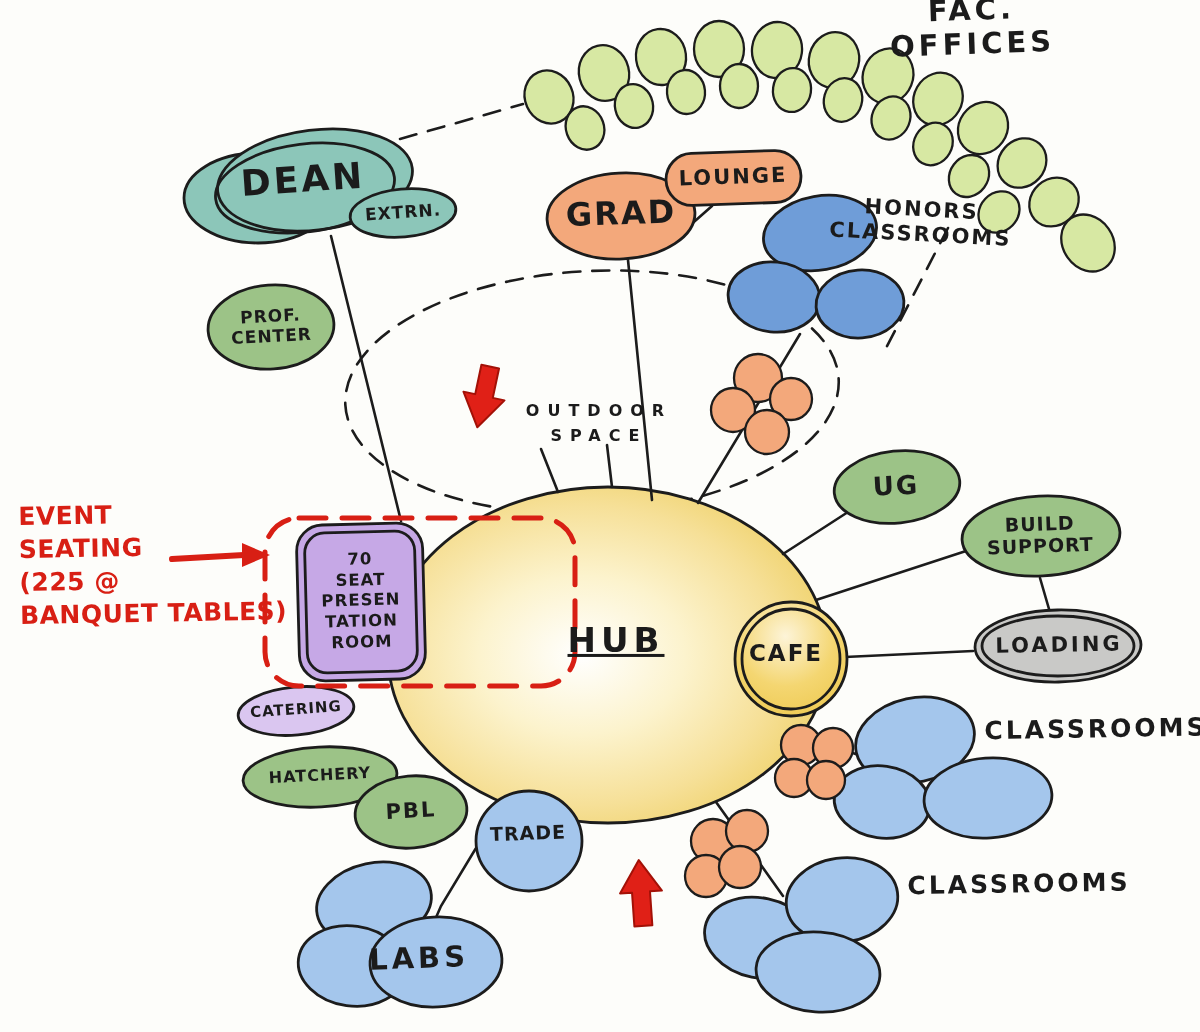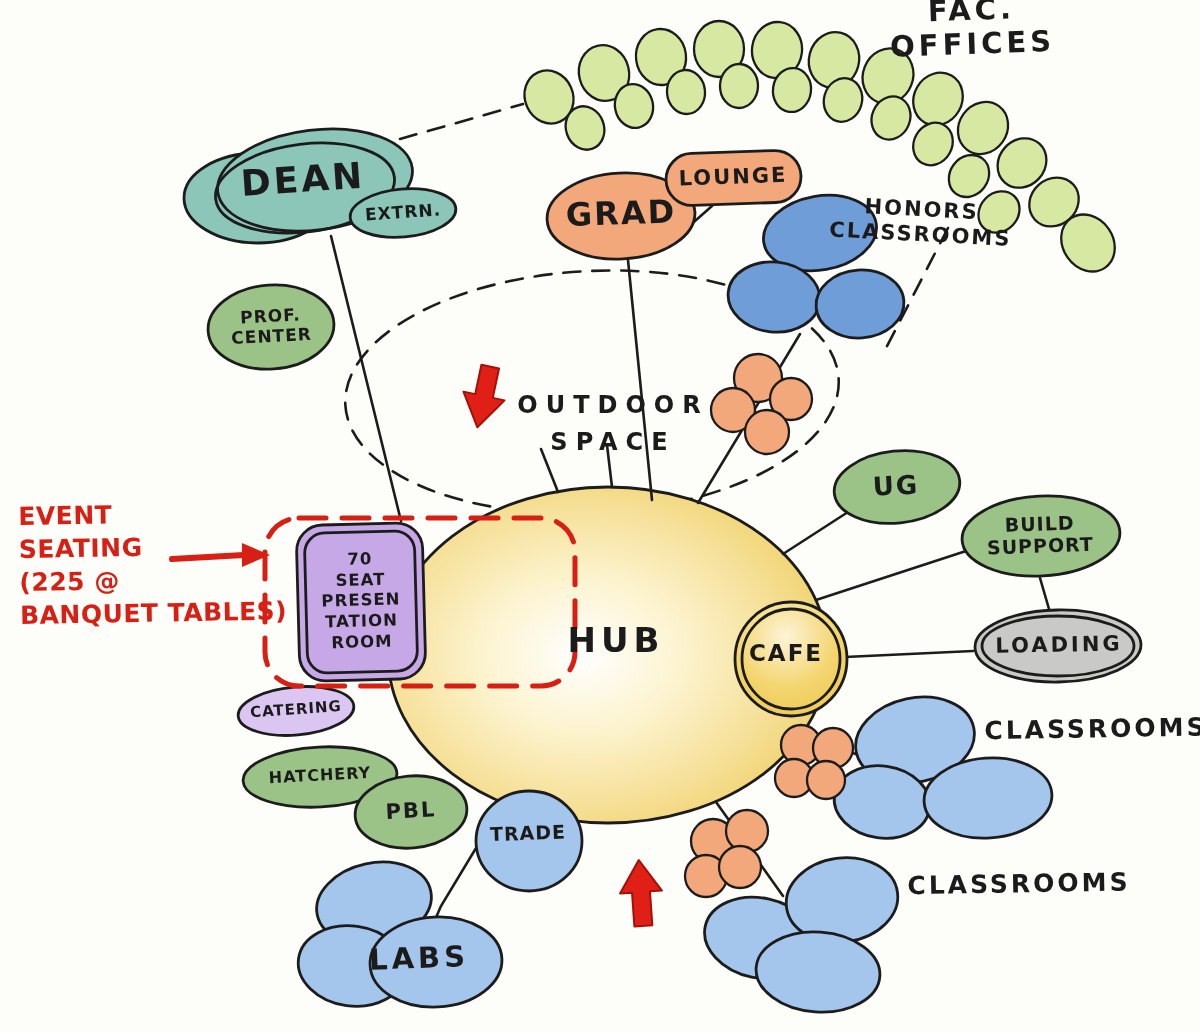--- a/index.html
+++ b/index.html
@@ -171,23 +171,23 @@
 
 <div class="lbl" style="left:972px;top:27px;font-size:29px;letter-spacing:4px;transform:translate(-50%,-50%) rotate(-2deg);">FAC. OFFICES</div>
 <div class="lbl" style="left:303px;top:180px;font-size:36px;letter-spacing:3px;transform:translate(-50%,-50%) rotate(-4deg);">DEAN</div>
 <div class="lbl" style="left:403px;top:212px;font-size:17px;letter-spacing:1px;transform:translate(-50%,-50%) rotate(-4deg);">EXTRN.</div>
 <div class="lbl" style="left:271px;top:326px;font-size:17px;letter-spacing:1px;transform:translate(-50%,-50%) rotate(-3deg);">PROF.
 CENTER</div>
 <div class="lbl" style="left:621px;top:214px;font-size:32px;letter-spacing:2px;transform:translate(-50%,-50%) rotate(-2deg);">GRAD</div>
 <div class="lbl" style="left:733px;top:177px;font-size:21px;letter-spacing:2px;transform:translate(-50%,-50%) rotate(-2deg);">LOUNGE</div>
 <div class="lbl" style="left:921px;top:222px;font-size:21px;letter-spacing:2px;transform:translate(-50%,-50%) rotate(3deg);">HONORS
 CLASSROOMS</div>
-<div class="lbl" style="left:613px;top:424px;font-size:24px;letter-spacing:8px;line-height:1.55;">OUTDOOR
+<div class="lbl" style="left:599px;top:424px;font-size:16px;letter-spacing:8px;line-height:1.55;">OUTDOOR
 SPACE</div>
-<div class="lbl" style="left:616px;top:640px;font-size:34px;letter-spacing:5px;">HUB</div>
+<div class="lbl" style="left:616px;top:640px;font-size:34px;letter-spacing:5px;text-decoration:underline;">HUB</div>
 <div class="lbl" style="left:786px;top:654px;font-size:23px;letter-spacing:2px;text-align:right;">CAFE</div>
 <div class="lbl" style="left:896px;top:486px;font-size:26px;letter-spacing:2px;transform:translate(-50%,-50%) rotate(-3deg);">UG</div>
 <div class="lbl" style="left:1040px;top:535px;font-size:19px;letter-spacing:1px;transform:translate(-50%,-50%) rotate(-2deg);">BUILD
 SUPPORT</div>
 <div class="lbl" style="left:1059px;top:645px;font-size:21px;letter-spacing:3px;transform:translate(-50%,-50%) rotate(-1deg);">LOADING</div>
 <div class="lbl" style="left:1096px;top:729px;font-size:25px;letter-spacing:3px;transform:translate(-50%,-50%) rotate(-1deg);">CLASSROOMS</div>
 <div class="lbl" style="left:1019px;top:884px;font-size:25px;letter-spacing:3px;transform:translate(-50%,-50%) rotate(-1deg);">CLASSROOMS</div>
 <div class="lbl" style="left:361px;top:601px;font-size:16.5px;letter-spacing:1px;line-height:1.25;transform:translate(-50%,-50%) rotate(-1.5deg);">70
 SEAT
 PRESEN

